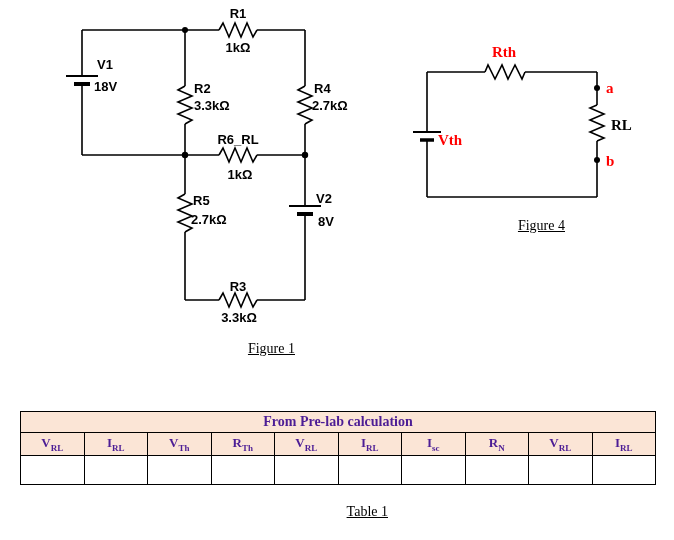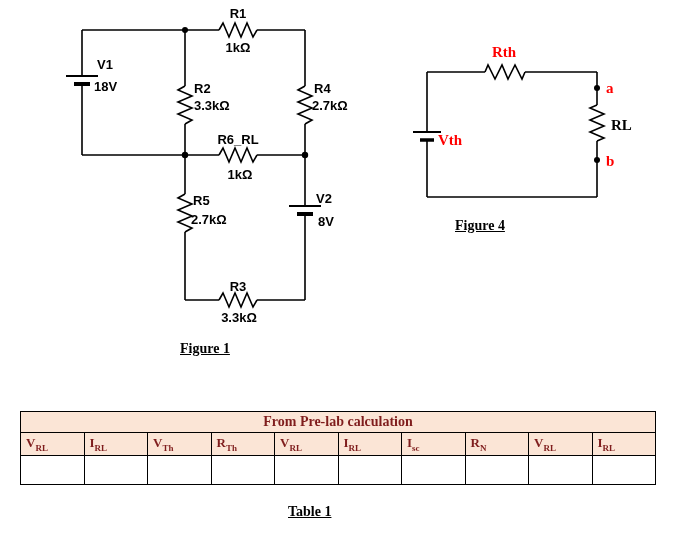--- a/index.html
+++ b/index.html
@@ -14,41 +14,41 @@
   text.comp {
     font-family:"Liberation Sans", sans-serif;
     font-weight:bold; font-size:13px; fill:#000;
   }
   text.fig4 {
     font-family:"Liberation Serif", serif;
     font-weight:bold; font-size:15px; fill:#000;
   }
   text.red { fill:var(--accent-red, #ff0000); }
   .fig-caption {
-    position:absolute; text-align:left;
+    position:absolute; text-align:right;
     font-family:"Liberation Serif", serif;
-    font-weight:bold; font-size:14px; text-decoration:underline; color:#000;
+    font-weight:normal; font-size:14px; text-decoration:underline; color:#000;
   }
   table.prelab {
     position:absolute; left:20px; top:411px; width:636px;
     border-collapse:collapse; table-layout:fixed;
-    font-family:"Liberation Serif", serif; color:#7f1d1d;
+    font-family:"Liberation Serif", serif; color:#4c1d95;
   }
   table.prelab th, table.prelab td { border:1px solid #000; }
   tr.title-row th {
     background:var(--table-bg, #fbe5d6);
     font-size:14px; font-weight:bold; text-align:center; padding:2px 0; height:21px;
   }
   tr.group-row th {
     background:var(--table-bg, #fbe5d6);
     font-size:12.5px; font-weight:bold; text-align:left; padding:1px 5px; height:19px;
   }
   tr.col-row th {
     background:var(--table-bg, #fbe5d6);
-    font-size:13px; font-weight:bold; text-align:left; padding:2px 5px; height:22px;
+    font-size:13px; font-weight:bold; text-align:center; padding:2px 5px; height:22px;
   }
   tr.col-row sub { font-size:9px; font-weight:bold; }
   tr.empty-row td { height:29px; background:#fff; }
 </style>
 </head>
 <body>
 
 <svg class="schematic" style="left:0;top:0" width="370" height="334" viewBox="0 0 370 334">
 
   <g class="wire">

